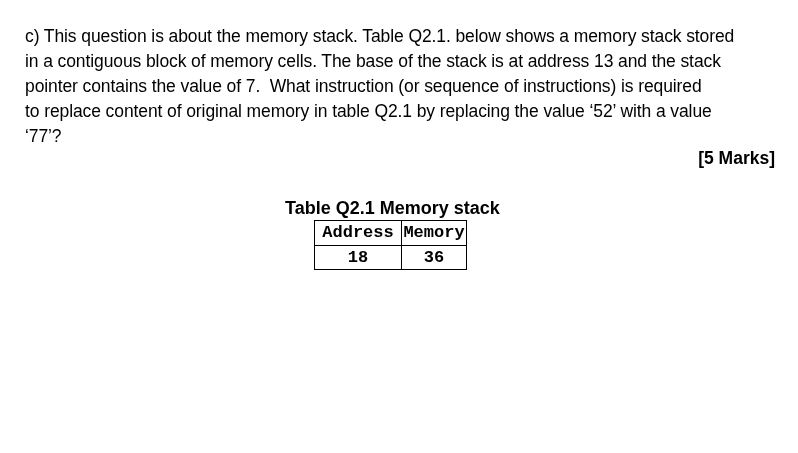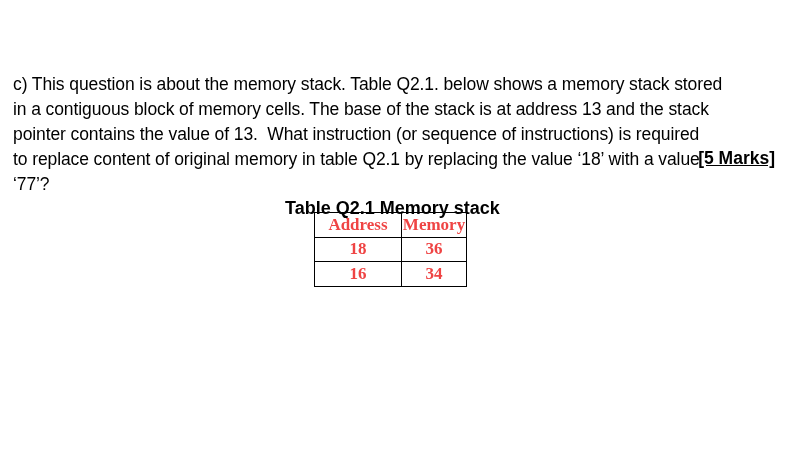--- a/index.html
+++ b/index.html
@@ -7,94 +7,88 @@
     width: 798px;
     height: 453px;
     background: #ffffff;
     position: relative;
     overflow: hidden;
     font-family: "Liberation Sans", sans-serif;
     color: #000000;
   }
   .question-block {
     position: absolute;
-    left: 13px;
+    left: 25px;
     top: 24px;
     width: 772px;
     font-size: 17.5px;
     line-height: 25px;
     font-weight: 400;
     letter-spacing: -0.1px;
-    margin-top: 48px;
   }
   .question-line { white-space: pre; }
   .marks-label {
     position: absolute;
     top: 146px;
     right: 23px;
     font-size: 17.5px;
     line-height: 25px;
     font-weight: 700;
-    text-decoration: underline;
   }
   .table-title {
     position: absolute;
     left: 285px;
     top: 196px;
     font-size: 18px;
     line-height: 25px;
     font-weight: 700;
     white-space: nowrap;
   }
   table.memory-table {
     position: absolute;
     left: 314px;
-    top: 212px;
+    top: 220px;
     border-collapse: collapse;
-    font-family: Liberation Serif, serif;
+    font-family: Liberation Mono, monospace;
     font-size: 17px;
     font-weight: 700;
-    color: #ef4444;
+    color: #000000;
   }
   table.memory-table th,
   table.memory-table td {
     border: 1.5px solid #000000;
     text-align: center;
     vertical-align: middle;
     padding: 0;
     height: 23.5px;
   }
   table.memory-table .addr-col { width: 86px; }
   table.memory-table .val-col  { width: 64px; }
 </style>
 </head>
 <body>
 
 <div class="question-block">
   <div class="question-line">c) This question is about the memory stack. Table Q2.1. below shows a memory stack stored</div>
   <div class="question-line">in a contiguous block of memory cells. The base of the stack is at address 13 and the stack</div>
-  <div class="question-line">pointer contains the value of 13.  What instruction (or sequence of instructions) is required</div>
-  <div class="question-line">to replace content of original memory in table Q2.1 by replacing the value ‘18’ with a value</div>
+  <div class="question-line">pointer contains the value of 7.  What instruction (or sequence of instructions) is required</div>
+  <div class="question-line">to replace content of original memory in table Q2.1 by replacing the value ‘52’ with a value</div>
   <div class="question-line">‘77’?</div>
 </div>
 
 <div class="marks-label">[5 Marks]</div>
 
 <div class="table-title">Table Q2.1 Memory stack</div>
 
 <table class="memory-table">
   <thead>
     <tr>
       <th class="addr-col">Address</th>
       <th class="val-col">Memory</th>
     </tr>
   </thead>
   <tbody>
     <tr>
       <td class="addr-col">18</td>
       <td class="val-col">36</td>
     </tr>
-    <tr>
-      <td class="addr-col">16</td>
-      <td class="val-col">34</td>
-    </tr>
   </tbody>
 </table>
 
 </body></html>

